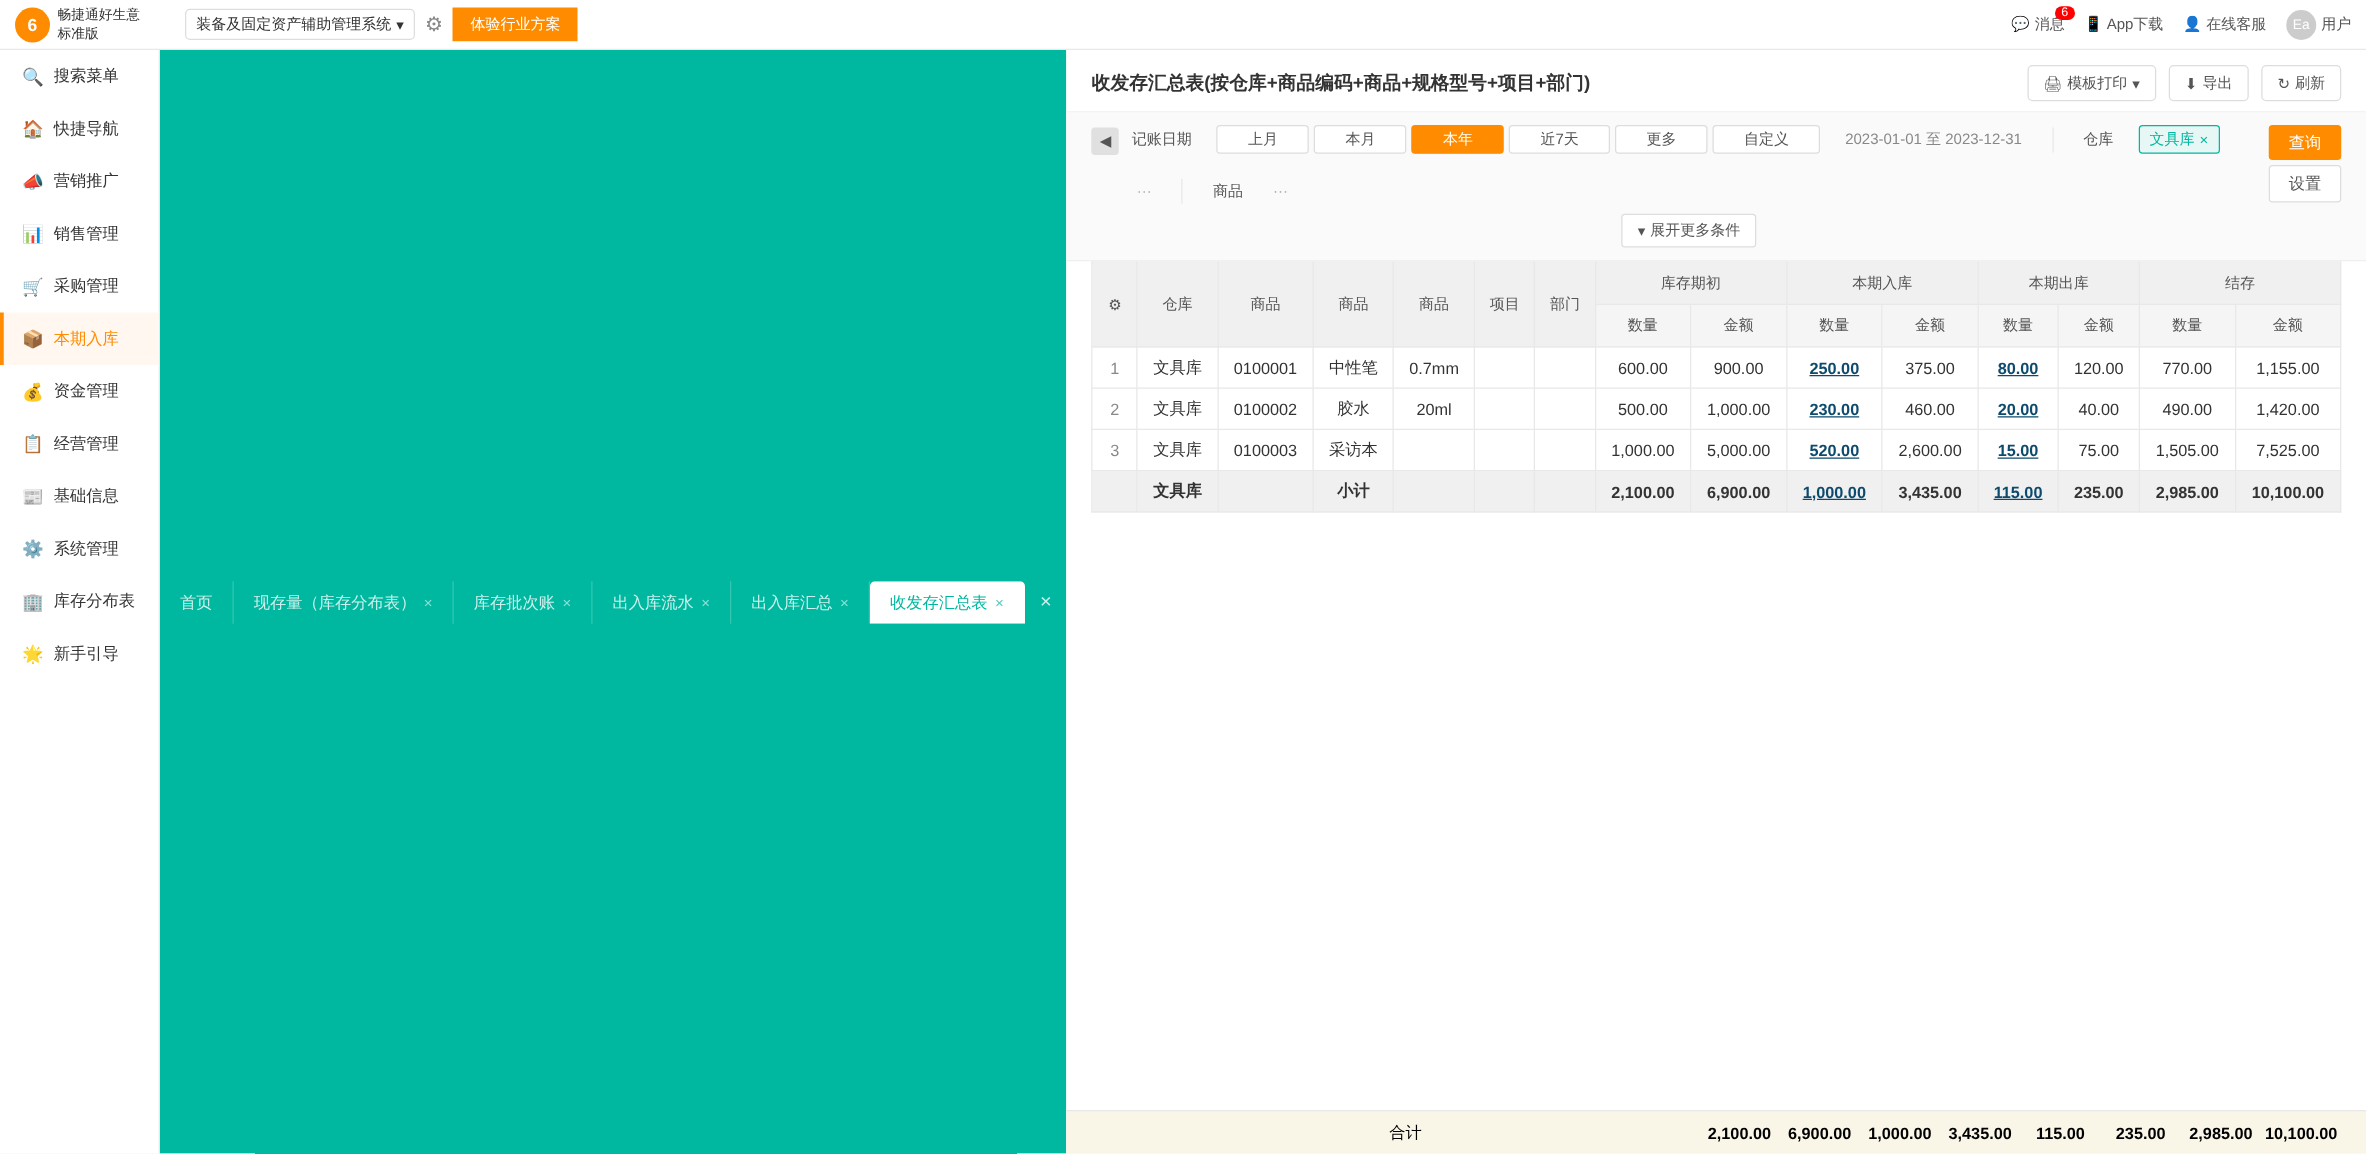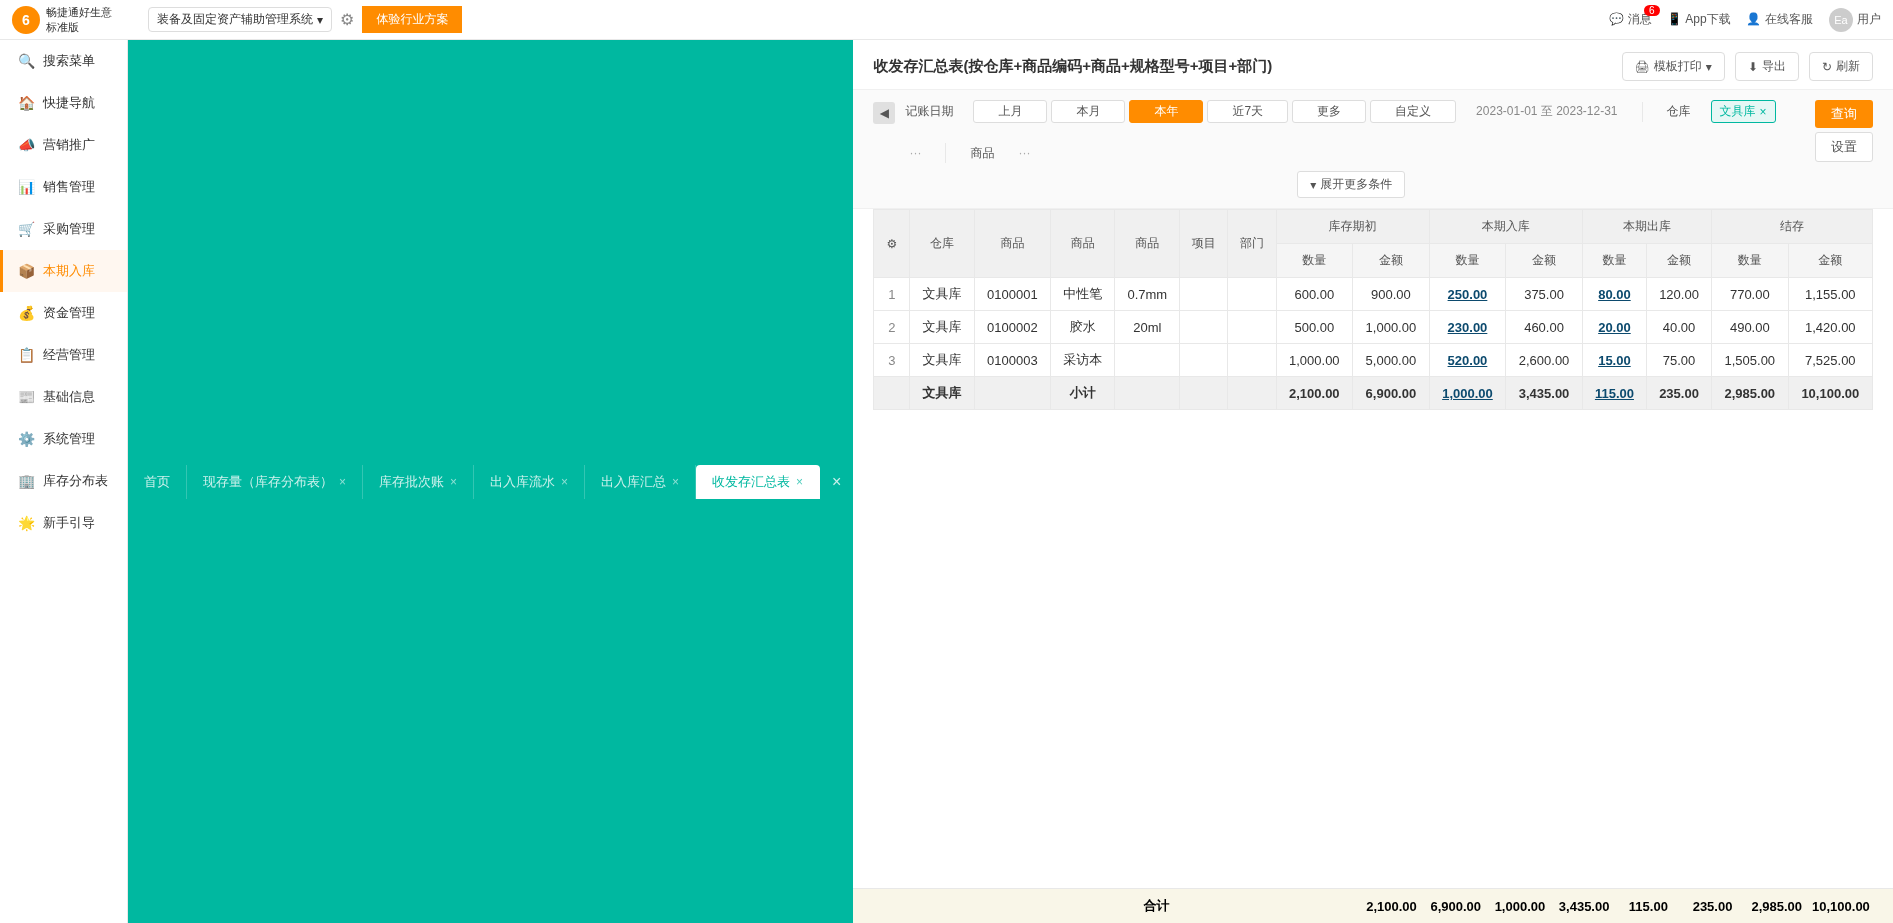--- a/index.html
+++ b/index.html
@@ -358,21 +358,21 @@
             </tbody>
         </table>
       </div>
 
       <div class="bottom-total">
         <div style="display:flex;align-items:center;width:100%;">
 
           <div style="width:36px;text-align:center;"></div>
           <div style="width:80px;text-align:center;"></div>
           <div style="width:90px;text-align:center;"></div>
-          <div style="width:90px;text-align:right;font-weight:700;">合计</div>
+          <div style="width:90px;text-align:center;font-weight:400;">合计</div>
           <div style="width:70px;text-align:center;"></div>
           <div style="width:60px;text-align:center;"></div>
           <div style="width:60px;text-align:center;"></div>
           <div style="flex:1;display:flex;">
             <div style="flex:1;text-align:center;font-weight:600;">2,100.00</div>
             <div style="flex:1;text-align:center;font-weight:600;">6,900.00</div>
             <div style="flex:1;text-align:center;font-weight:600;">1,000.00</div>
             <div style="flex:1;text-align:center;font-weight:600;">3,435.00</div>
             <div style="flex:1;text-align:center;font-weight:600;">115.00</div>
             <div style="flex:1;text-align:center;font-weight:600;">235.00</div>

